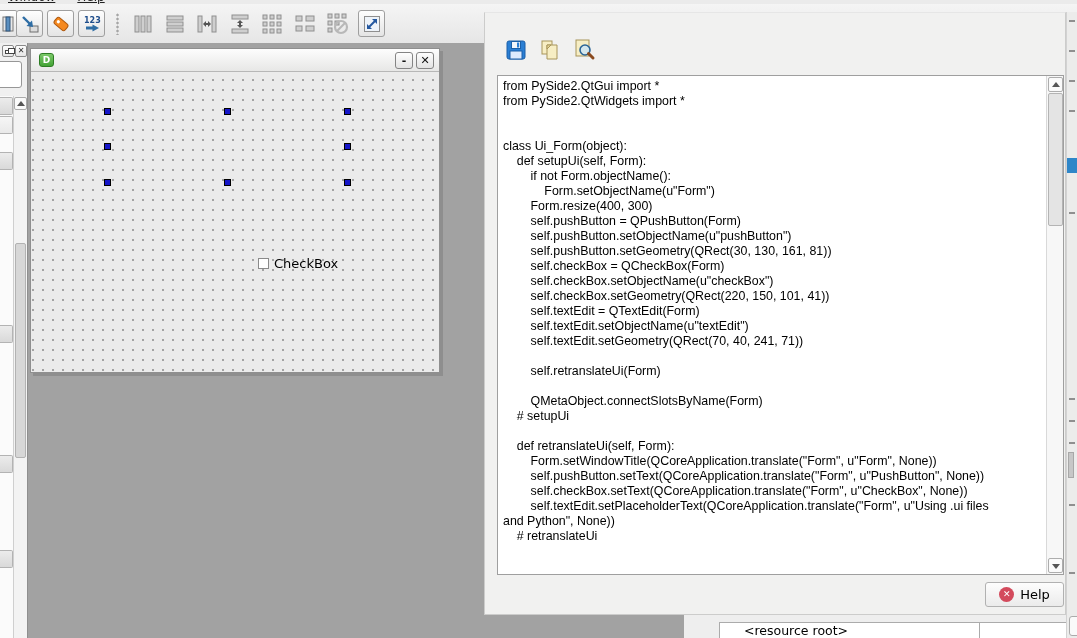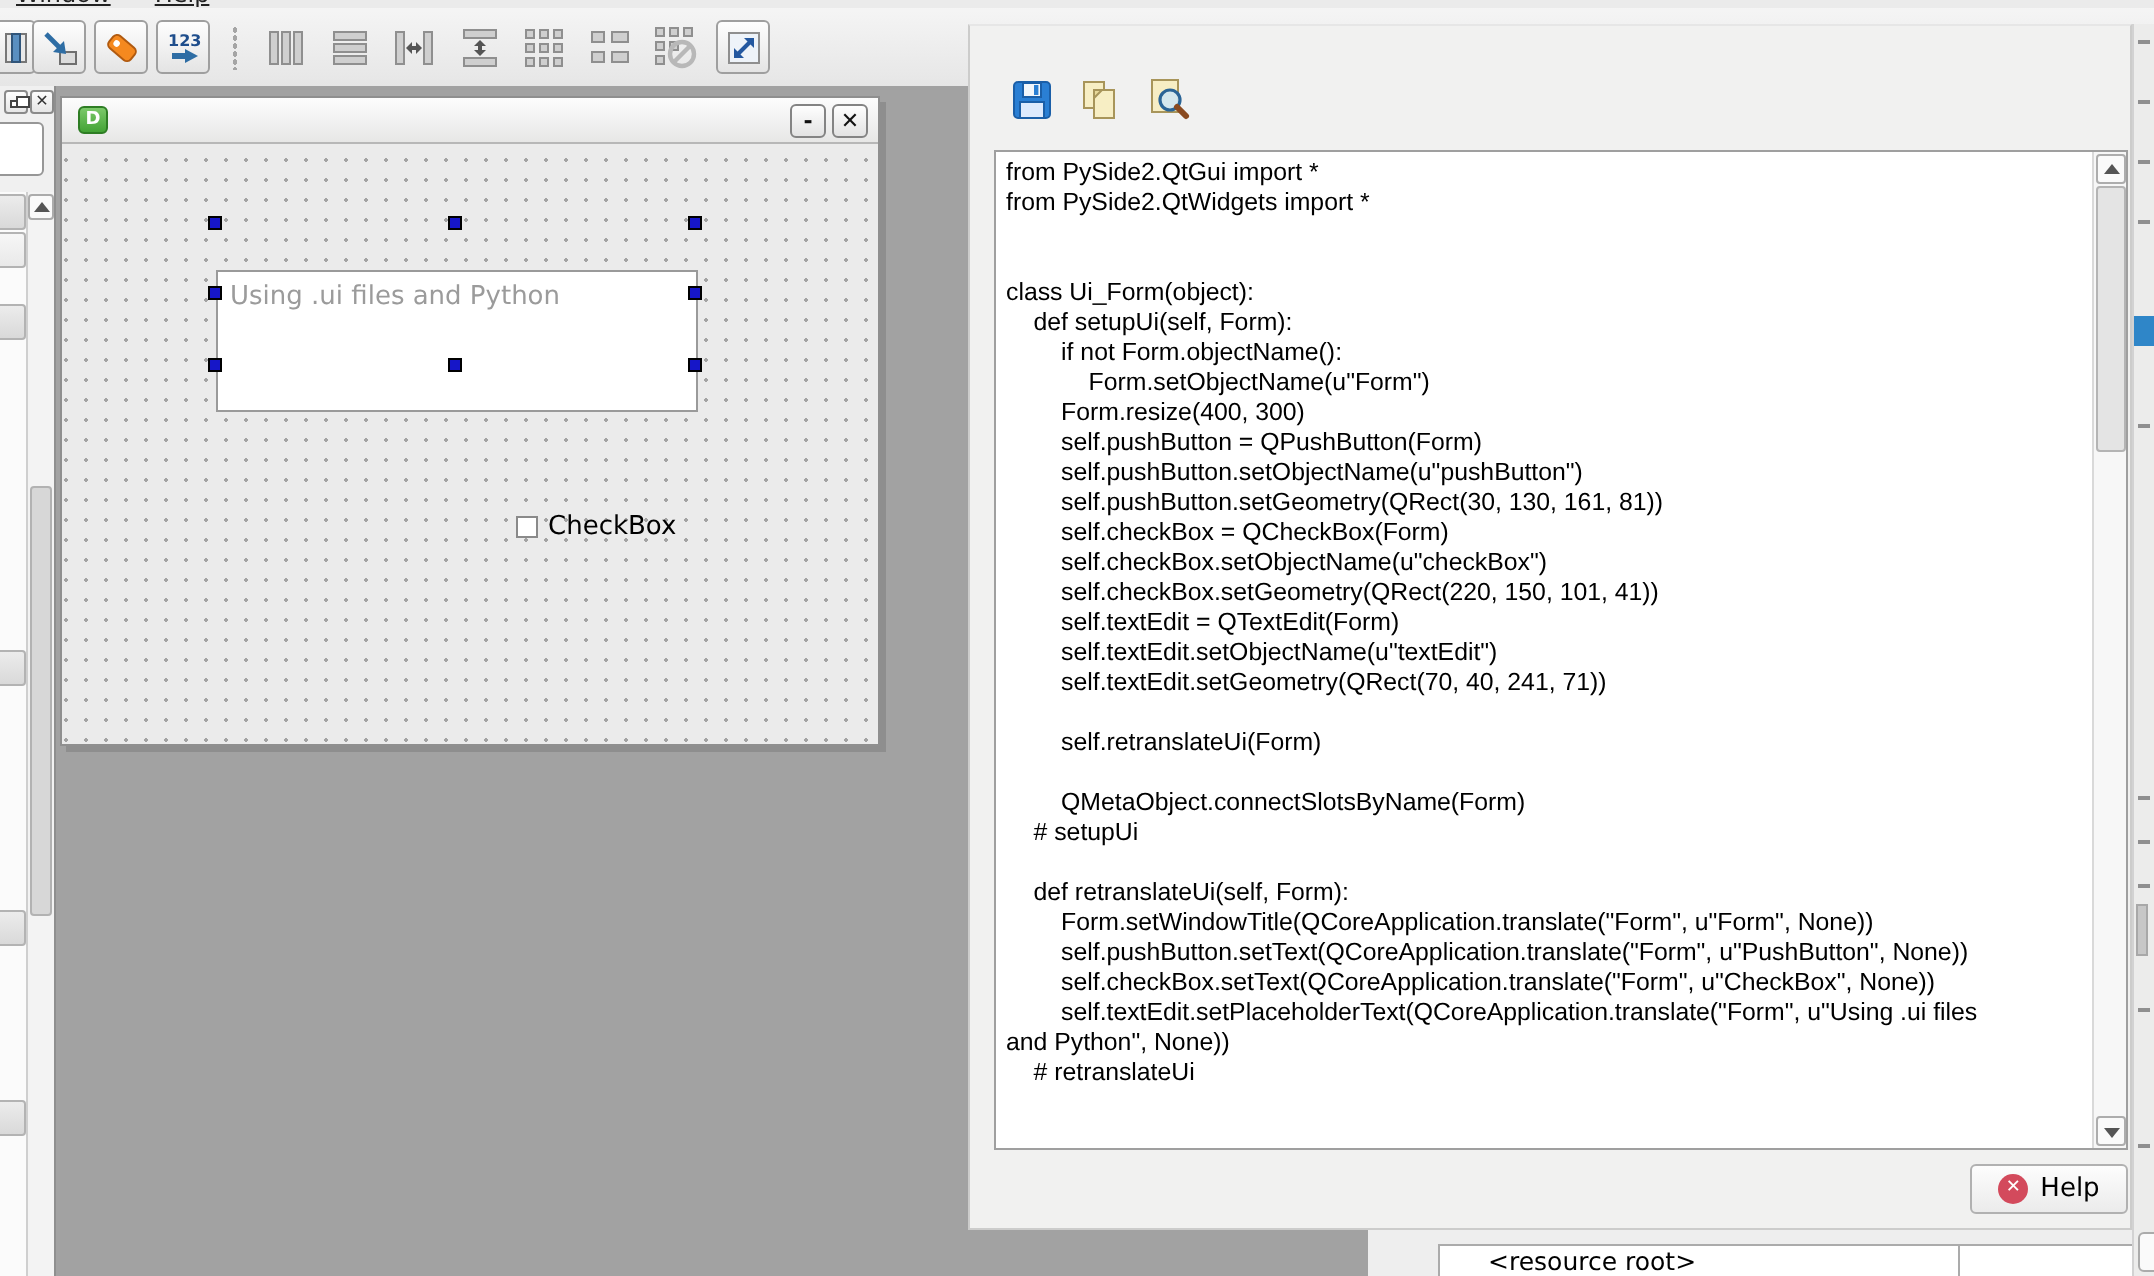--- a/index.html
+++ b/index.html
@@ -263,21 +263,20 @@
   <div class="mdi"></div>
   <div class="mdi-ext"></div>
 
   <div class="form-window">
     <div class="fw-titlebar">
       <div class="fw-icon">D</div>
       <div class="fw-ctrl fw-min">-</div>
       <div class="fw-ctrl fw-close">✕</div>
     </div>
     <div class="fw-canvas">
-      <div class="textedit">Using .ui files and Python</div>
 
       <div class="handle" style="left:72px;  top:36px;"></div>
       <div class="handle" style="left:192px; top:36px;"></div>
       <div class="handle" style="left:312px; top:36px;"></div>
       <div class="handle" style="left:72px;  top:71px;"></div>
       <div class="handle" style="left:312px; top:71px;"></div>
       <div class="handle" style="left:72px;  top:107px;"></div>
       <div class="handle" style="left:192px; top:107px;"></div>
       <div class="handle" style="left:312px; top:107px;"></div>
       <div class="checkbox-row">

